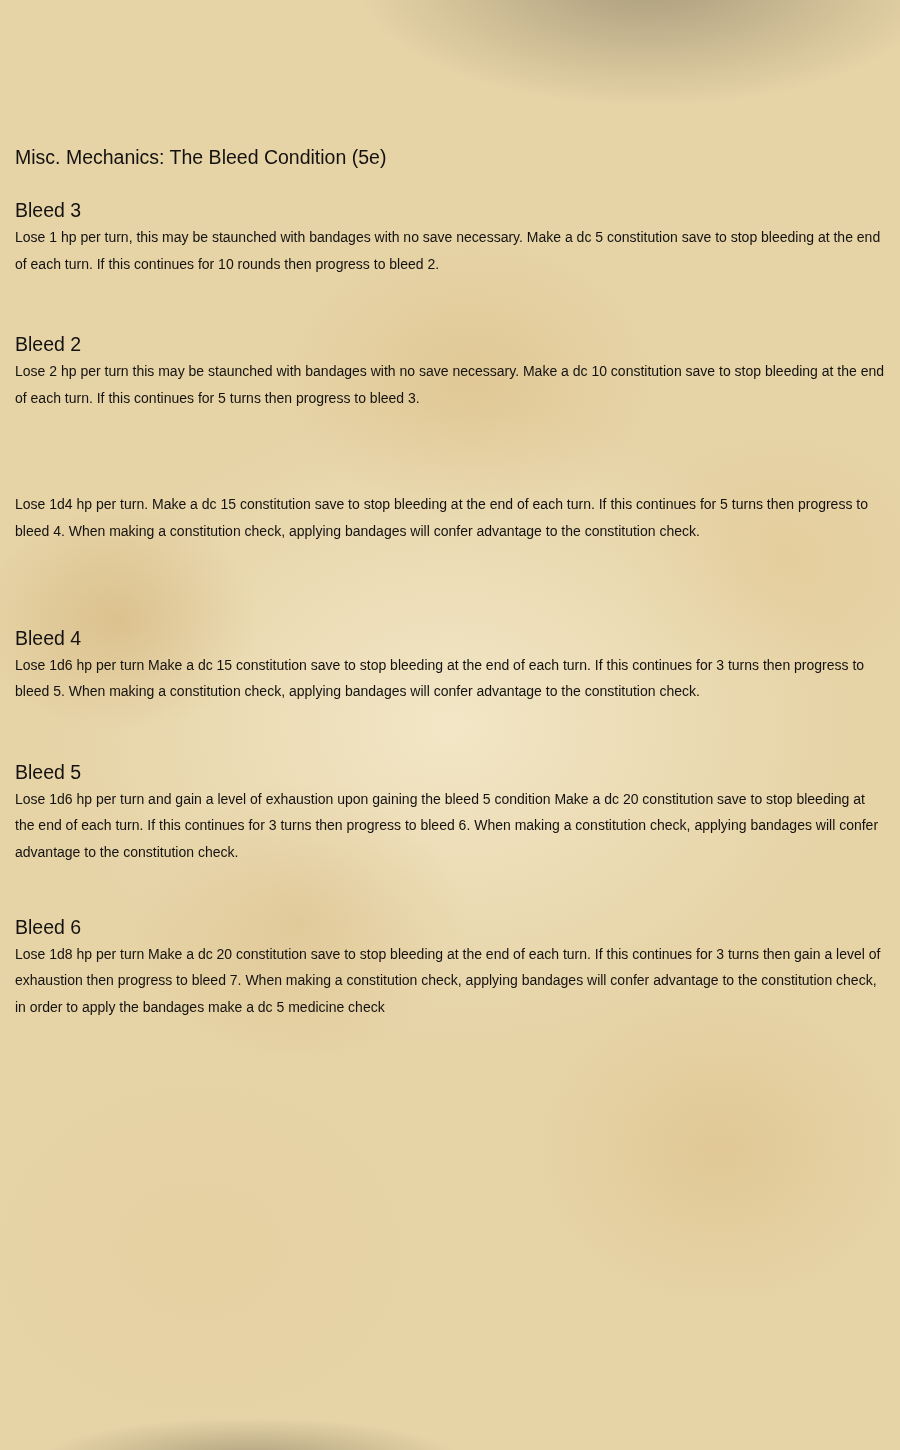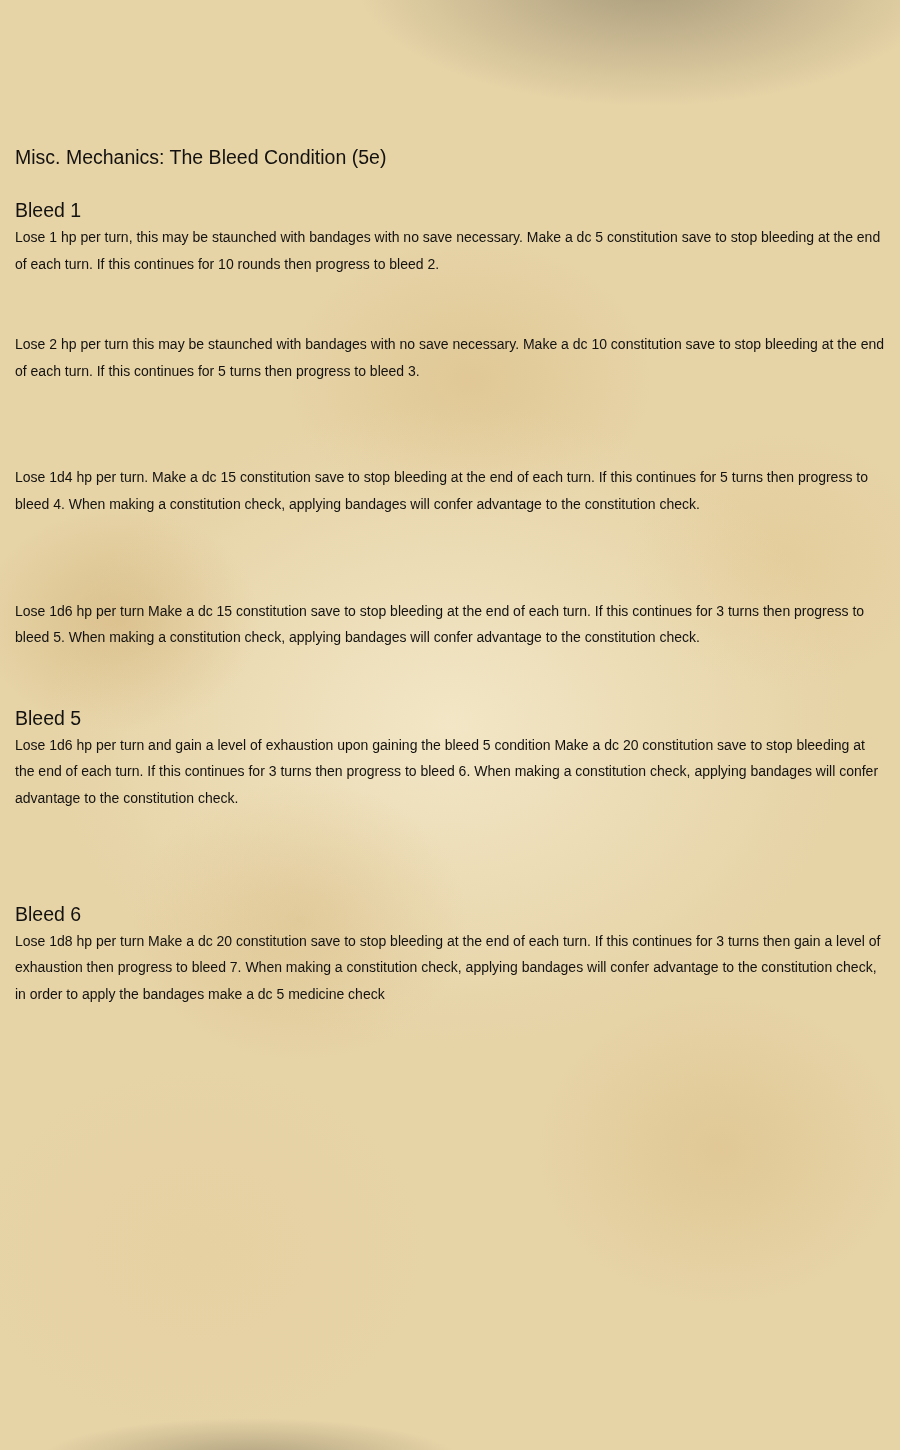--- a/index.html
+++ b/index.html
@@ -44,38 +44,40 @@
       margin: 0;
     }
   </style>
 </head>
 <body>
 
 <div class="page">
   <p class="title">Misc. Mechanics: The Bleed Condition (5e)</p>
 
   <div class="section" style="margin-top:26px;">
-    <p class="heading">Bleed 1</p>
+    <p class="heading">Bleed 3</p>
     <p class="body-text">Lose 1 hp per turn, this may be staunched with bandages with no save necessary. Make a dc 5 constitution save to stop bleeding at the end of each turn. If this continues for 10 rounds then progress to bleed 2.</p>
   </div>
 
   <div class="section" style="margin-top:54px;">
+    <p class="heading">Bleed 2</p>
     <p class="body-text">Lose 2 hp per turn this may be staunched with bandages with no save necessary. Make a dc 10 constitution save to stop bleeding at the end of each turn. If this continues for 5 turns then progress to bleed 3.</p>
   </div>
 
   <div class="section" style="margin-top:80px;">
     <p class="body-text">Lose 1d4 hp per turn. Make a dc 15 constitution save to stop bleeding at the end of each turn. If this continues for 5 turns then progress to bleed 4. When making a constitution check, applying bandages will confer advantage to the constitution check.</p>
   </div>
 
   <div class="section" style="margin-top:80px;">
+    <p class="heading">Bleed 4</p>
     <p class="body-text">Lose 1d6 hp per turn Make a dc 15 constitution save to stop bleeding at the end of each turn. If this continues for 3 turns then progress to bleed 5. When making a constitution check, applying bandages will confer advantage to the constitution check.</p>
   </div>
 
   <div class="section" style="margin-top:54px;">
     <p class="heading">Bleed 5</p>
     <p class="body-text">Lose 1d6 hp per turn and gain a level of exhaustion upon gaining the bleed 5 condition Make a dc 20 constitution save to stop bleeding at the end of each turn. If this continues for 3 turns then progress to bleed 6. When making a constitution check, applying bandages will confer advantage to the constitution check.</p>
   </div>
 
-  <div class="section" style="margin-top:89px;">
+  <div class="section" style="margin-top:48px;">
     <p class="heading">Bleed 6</p>
     <p class="body-text">Lose 1d8 hp per turn Make a dc 20 constitution save to stop bleeding at the end of each turn. If this continues for 3 turns then gain a level of exhaustion then progress to bleed 7. When making a constitution check, applying bandages will confer advantage to the constitution check, in order to apply the bandages make a dc 5 medicine check</p>
   </div>
 </div>
 
 </body></html>

